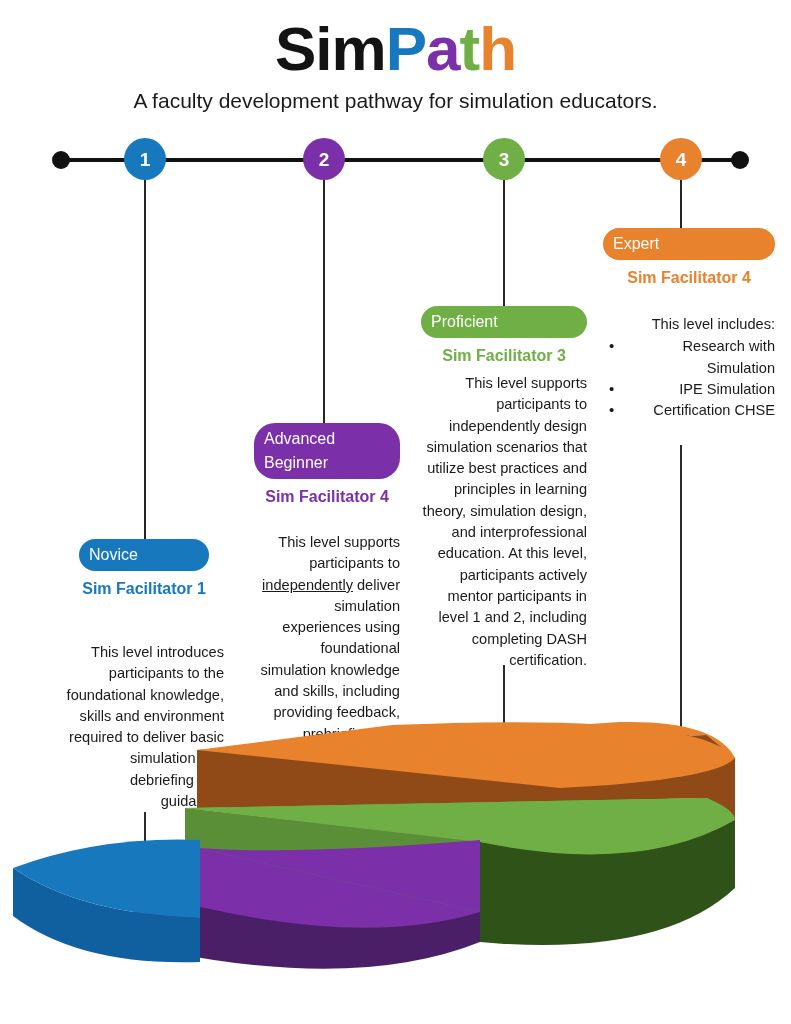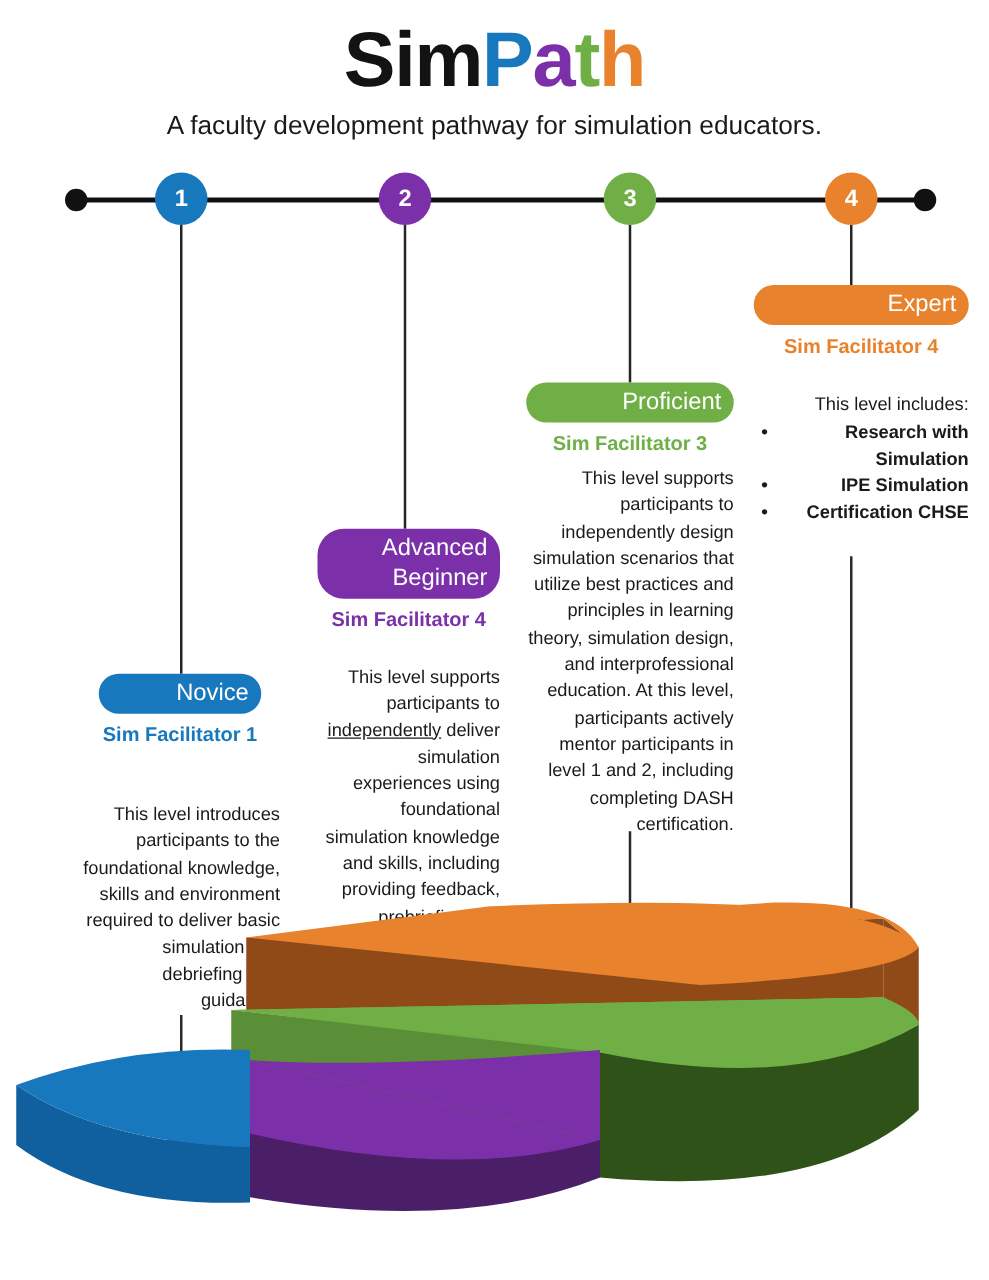--- a/index.html
+++ b/index.html
@@ -58,38 +58,38 @@
   .connector {
     position: absolute; width: 2px; background: #262626;
   }
 
   
   .level { position: absolute; }
   .pill {
     display: block;
     border-radius: 20px;
     color: #ffffff;
-    text-align: right;
-    font-size: 19px;
+    text-align: left;
+    font-size: 16px;
     line-height: 24px;
     padding: 4px 10px;
   }
   .facilitator {
     text-align: center;
     font-size: 16px; font-weight: 700;
     margin-top: 9px;
   }
   .body-text {
     font-size: 14.6px; line-height: 21.3px; color: #1a1a1a;
     margin-top: 16px;
     text-align: right;
   }
   .body-text .u { text-decoration: underline; }
   .lead { font-size: 14.6px; line-height: 21.3px; color:#1a1a1a; }
-  ul.bullets { list-style: none; margin-top: 1px; font-weight: bold; }
+  ul.bullets { list-style: none; margin-top: 1px; }
   ul.bullets li {
     position: relative; padding-left: 22px;
     font-size: 14.6px; line-height: 21.3px; color: #1a1a1a;
   }
   ul.bullets li::before {
     content: "\2022"; position: absolute; left: 6px; top: -1px;
     font-size: 15px; color: #1a1a1a;
   }
 
   

